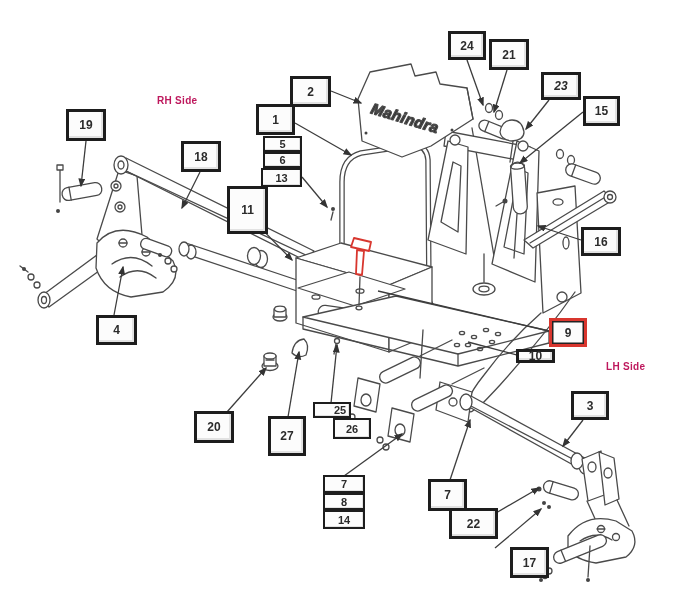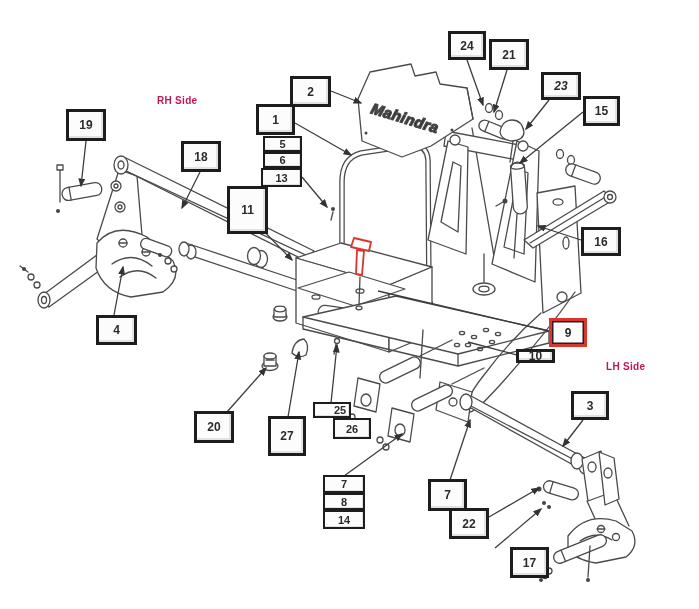--- a/index.html
+++ b/index.html
@@ -352,16 +352,16 @@
       <div class="callout " style="left: 268px; top: 416px; width: 38px; height: 40px;">27</div>
       <div class="callout slim" style="left: 313px; top: 402px; width: 38px; height: 16px; padding-left: 16px;">25</div>
       <div class="callout slim" style="left: 313px; top: 418px; width: 38px; height: 21px; margin-left: 20px;">26</div>
       <div class="callout slim" style="left: 323px; top: 475px; width: 42px; height: 18px;">7</div>
       <div class="callout slim" style="left: 323px; top: 493px; width: 42px; height: 17px;">8</div>
       <div class="callout slim" style="left: 323px; top: 510px; width: 42px; height: 19px;">14</div>
       <div class="callout red" style="left: 549px; top: 318px; width: 38px; height: 29px;">9</div>
       <div class="callout " style="left: 516px; top: 349px; width: 39px; height: 14px;">10</div>
       <div class="callout " style="left: 571px; top: 391px; width: 38px; height: 29px;">3</div>
       <div class="callout " style="left: 428px; top: 479px; width: 39px; height: 32px;">7</div>
-      <div class="callout " style="left: 449px; top: 508px; width: 40px; height: 31px;">22</div>
+      <div class="callout " style="left: 449px; top: 508px; width: 49px; height: 31px;">22</div>
       <div class="callout " style="left: 466px; top: 547px; width: 39px; height: 31px; margin-left: 44px;">17</div>
     </div>
 </div>
 
 </body></html>

